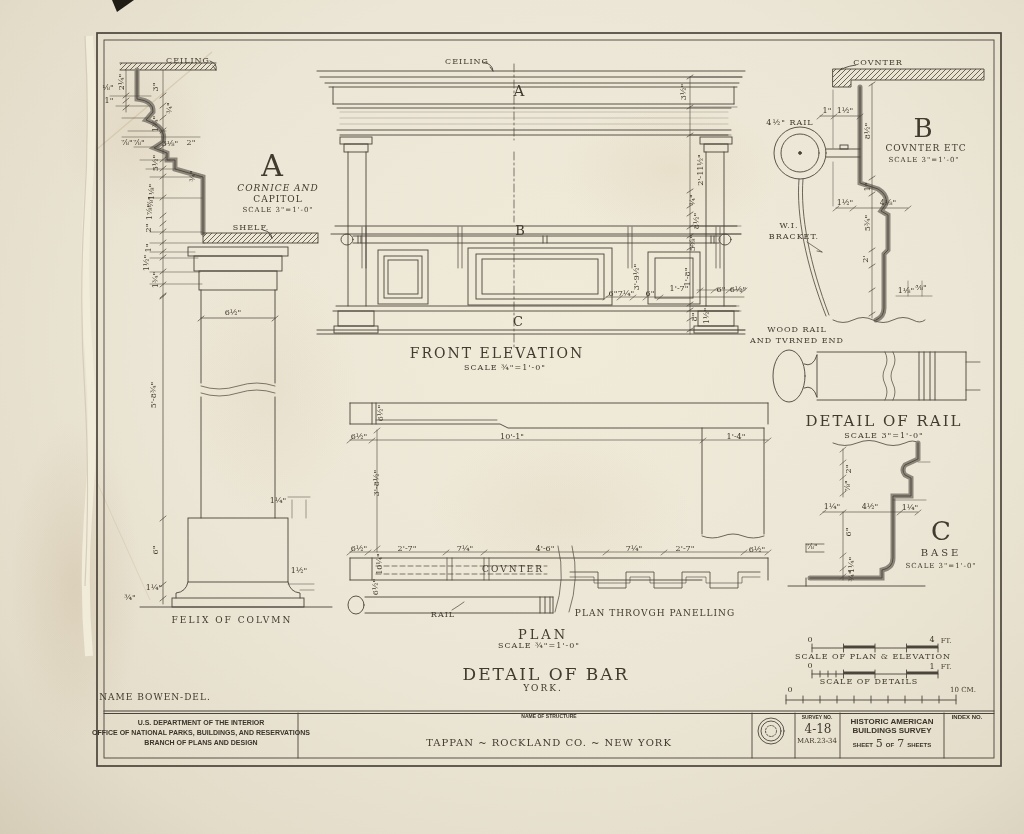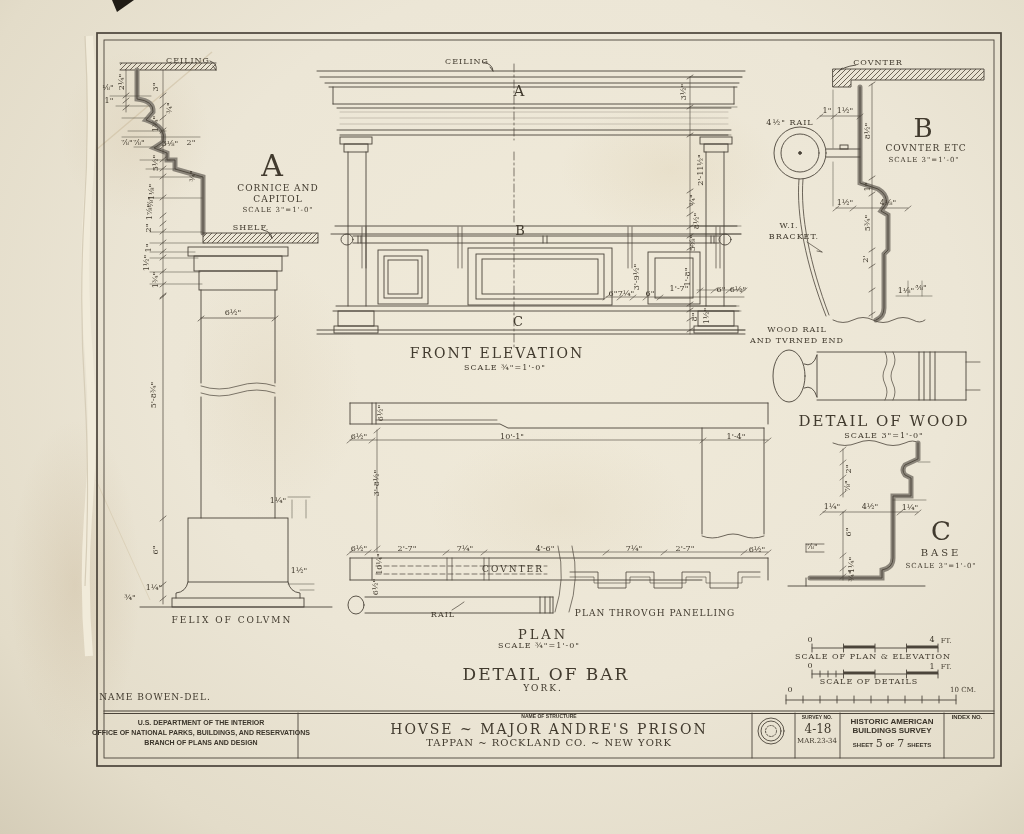--- a/index.html
+++ b/index.html
@@ -206,21 +206,21 @@
   <span class="t dim v" style="left:156px;top:163px;">5½"</span>
   <span class="t dim v" style="left:193px;top:176px;">¾"</span>
   <span class="t dim v" style="left:152px;top:192px;">1⅛"</span>
   <span class="t dim v" style="left:151px;top:202px;">⅛"</span>
   <span class="t dim v" style="left:150px;top:212px;">1⅞"</span>
   <span class="t dim v" style="left:149px;top:228px;">2"</span>
   <span class="t dim v" style="left:149px;top:248px;">1"</span>
   <span class="t dim v" style="left:147px;top:263px;">1½"</span>
   <span class="t dim v" style="left:156px;top:280px;">1¾"</span>
   <span class="t s30" style="left:272px;top:166px;">A</span>
-  <span class="t s9 ls1" style="left:278px;top:188px;">CORNICE AND</span>
+  <span class="t s9 ls1" style="left:278px;top:188px;font-style:italic;">CORNICE AND</span>
   <span class="t s9 ls1" style="left:278px;top:199px;">CAPITOL</span>
   <span class="t s7 ls1" style="left:278px;top:210px;">SCALE 3"=1'-0"</span>
   <span class="t s8 ls1" style="left:251px;top:228px;">SHELF.</span>
   <span class="t dim" style="left:233px;top:313px;">6½"</span>
   <span class="t dim v" style="left:154px;top:395px;">5'-8¾"</span>
   <span class="t dim" style="left:278px;top:501px;">1¼"</span>
   <span class="t dim v" style="left:156px;top:550px;">6"</span>
   <span class="t dim" style="left:299px;top:571px;">1½"</span>
   <span class="t dim" style="left:154px;top:588px;">1¼"</span>
   <span class="t dim" style="left:130px;top:598px;">¾"</span>
@@ -261,21 +261,21 @@
   <span class="t dim" style="left:888px;top:203px;">4⅛"</span>
   <span class="t dim v" style="left:868px;top:223px;">5¾"</span>
   <span class="t dim v" style="left:866px;top:259px;">2'</span>
   <span class="t dim" style="left:906px;top:291px;">1⅛"</span>
   <span class="t dim" style="left:921px;top:288px;">⅜"</span>
   <span class="t s8 ls1" style="left:789px;top:226px;">W.I.</span>
   <span class="t s8 ls1" style="left:794px;top:237px;">BRACKET.</span>
   <span class="t s8 ls1" style="left:797px;top:330px;">WOOD RAIL</span>
   <span class="t s8 ls1" style="left:797px;top:341px;">AND TVRNED END</span>
 
-  <span class="t s15 ls2" style="left:884px;top:421px;">DETAIL OF WOOD</span>
+  <span class="t s15 ls2" style="left:884px;top:421px;">DETAIL OF RAIL</span>
   <span class="t s8 ls1" style="left:884px;top:436px;">SCALE 3"=1'-0"</span>
 
   <span class="t dim v" style="left:849px;top:469px;">2"</span>
   <span class="t dim v" style="left:848px;top:486px;">⅞"</span>
   <span class="t dim" style="left:832px;top:507px;">1¼"</span>
   <span class="t dim" style="left:870px;top:507px;">4½"</span>
   <span class="t dim" style="left:910px;top:508px;">1¼"</span>
   <span class="t dim v" style="left:849px;top:532px;">6"</span>
   <span class="t dim" style="left:812px;top:547px;">⅞"</span>
   <span class="t dim v" style="left:852px;top:565px;">1¼"</span>
@@ -315,21 +315,20 @@
   <span class="t s7" style="left:946px;top:667px;">FT.</span>
   <span class="t s8 ls1" style="left:869px;top:682px;">SCALE OF DETAILS</span>
   <span class="t s8" style="left:790px;top:690px;">0</span>
   <span class="t s7" style="left:963px;top:690px;">10 CM.</span>
 
   <span class="t s9 ls1" style="left:155px;top:697px;">NAME BOWEN-DEL.</span>
   <span class="t tb s7" style="left:201px;top:722px;">U.S. DEPARTMENT OF THE INTERIOR</span>
   <span class="t tb s7" style="left:201px;top:732px;">OFFICE OF NATIONAL PARKS, BUILDINGS, AND RESERVATIONS</span>
   <span class="t tb s7" style="left:201px;top:742px;">BRANCH OF PLANS AND DESIGN</span>
   <span class="t tb s5" style="left:549px;top:716px;">NAME OF STRUCTURE</span>
-  <span class="t s14 ls2" style="left:549px;top:729px;">HOVSE ~ MAJOR ANDRE'S PRISON</span>
   <span class="t s10 ls1" style="left:549px;top:743px;">TAPPAN ~ ROCKLAND CO. ~ NEW YORK</span>
   <span class="t tb s5" style="left:817px;top:717px;">SURVEY NO.</span>
   <span class="t s12" style="left:818px;top:729px;">4-18</span>
   <span class="t s7" style="left:817px;top:741px;">MAR.23-34</span>
   <span class="t tb s8" style="left:892px;top:722px;">HISTORIC AMERICAN</span>
   <span class="t tb s8" style="left:892px;top:731px;text-align:right;">BUILDINGS SURVEY</span>
   <div class="tbrow" style="left:892px;top:743px;">
     <span class="tb s6">SHEET</span>
     <span class="s11">5</span>
     <span class="tb s6">OF</span>

